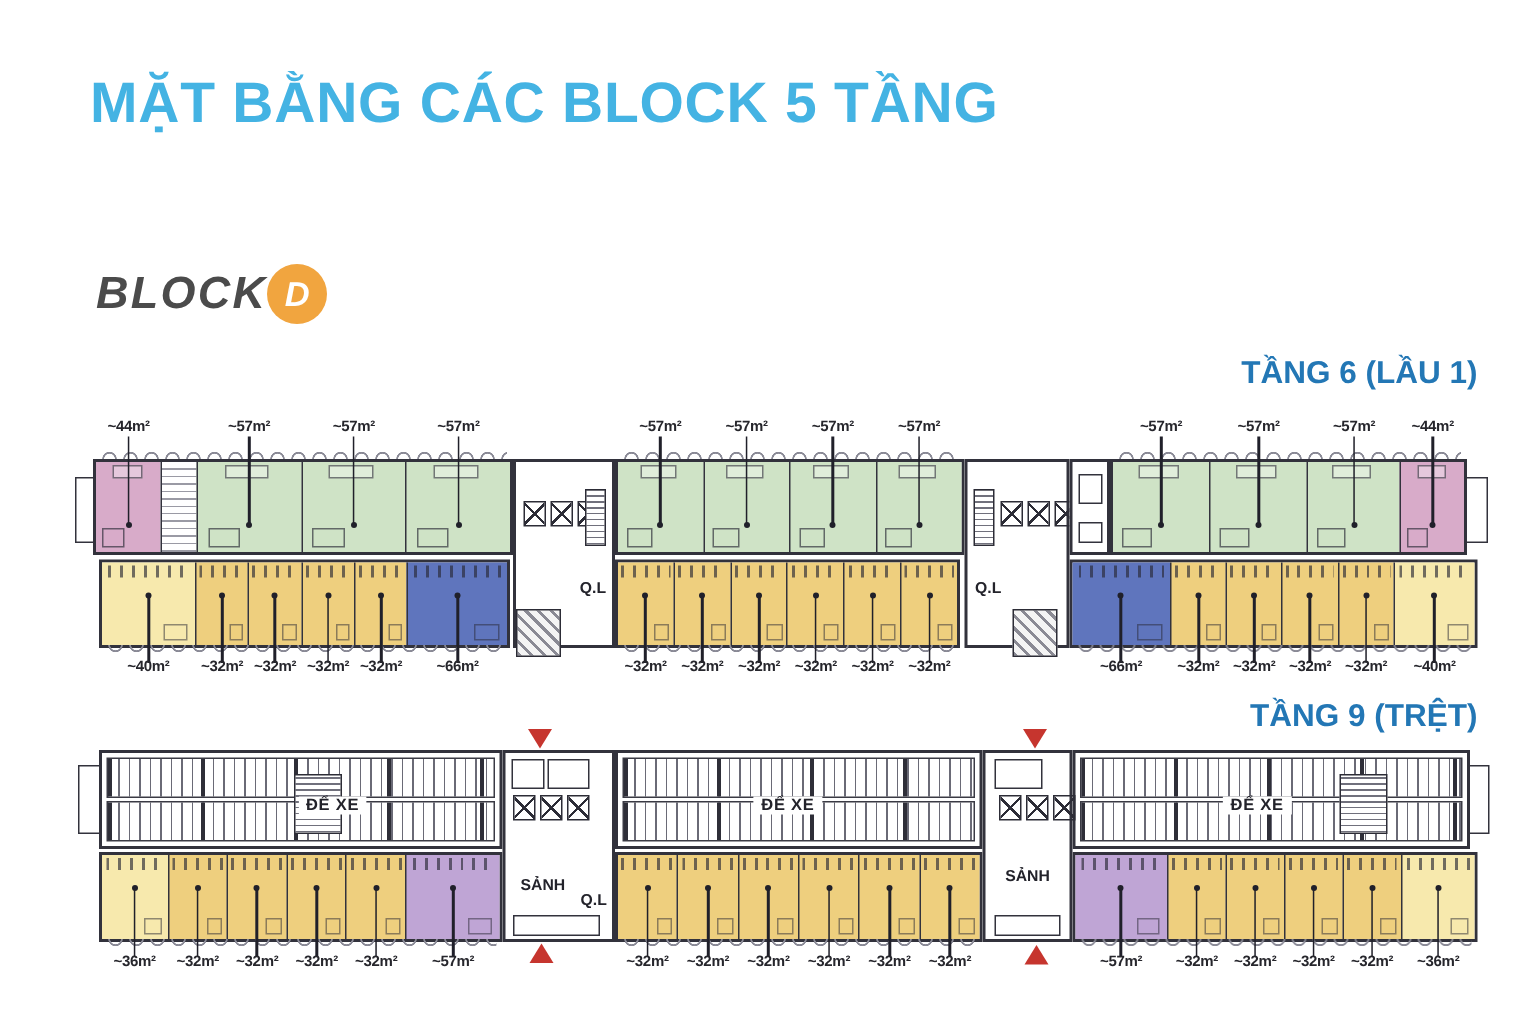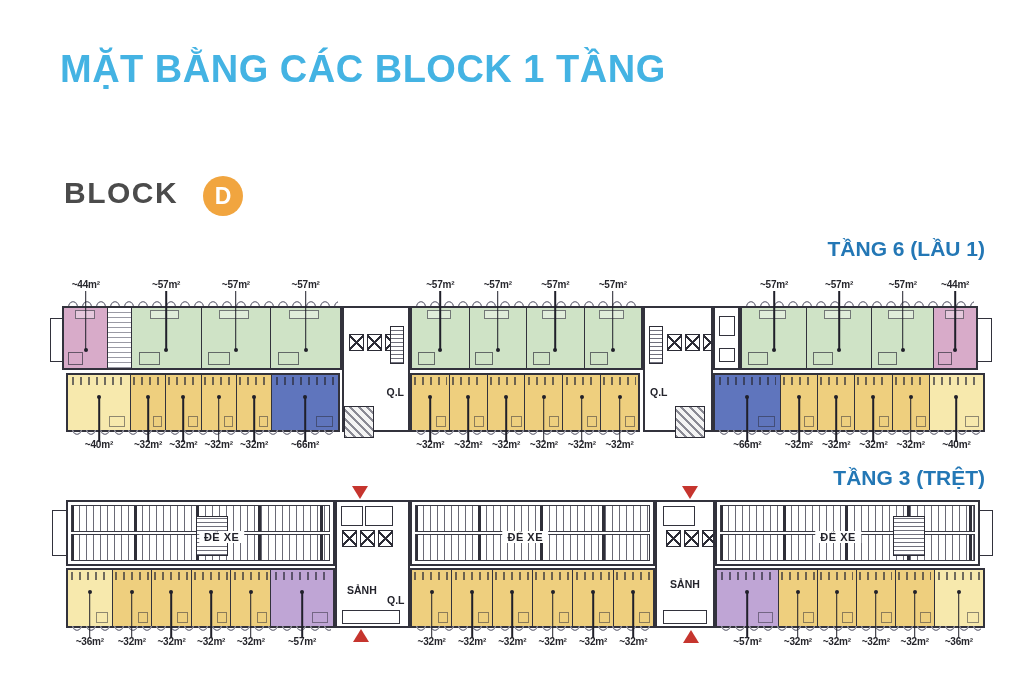--- a/index.html
+++ b/index.html
@@ -9,21 +9,21 @@
     --wall:#32323c;
     --red:#c6352e;
   }
   html,body{margin:0;padding:0;background:#fff;}
   #stage{
     position:relative;width:1024px;height:688px;background:#fff;overflow:hidden;
     font-family:"Liberation Sans", sans-serif;
   }
   .title{position:absolute;left:60px;top:48px;font-size:38px;font-weight:bold;
          color:var(--titleblue);letter-spacing:.5px;white-space:nowrap;}
-  .block-row{position:absolute;left:64px;top:176px;display:flex;align-items:flex-start;gap:25px;}
+  .block-row{position:absolute;left:64px;top:176px;display:flex;align-items:center;gap:0;font-style:italic;}
   .block-word{font-size:30px;font-weight:bold;color:#4b4b4b;letter-spacing:1.5px;}
   .block-badge{width:40px;height:40px;border-radius:50%;background:var(--orange);color:#fff;
                font-size:23px;font-weight:bold;display:flex;align-items:center;justify-content:center;}
   .floor-name{position:absolute;right:39px;font-size:21px;font-weight:bold;color:var(--fnblue);white-space:nowrap;}
   #fn2{top:237px;} #fn1{top:466px;}
 
   .wing{position:absolute;display:flex;border:2px solid var(--wall);background:#fff;
         box-sizing:border-box;z-index:1;}
   .u{position:relative;flex-basis:0;min-width:0;}
   .u + .u{border-left:1.5px solid var(--wall);}
@@ -74,27 +74,27 @@
     border-bottom:13px solid var(--red);}
   .cap{position:absolute;border:1.5px solid var(--wall);background:#fff;z-index:0;}
   .scallop{position:absolute;left:2px;right:2px;height:6px;z-index:0;
     background-image:radial-gradient(circle 5px at 7px 0, rgba(0,0,0,0) 3.4px, #8a8a96 3.7px, #8a8a96 4.6px, rgba(0,0,0,0) 5px);
     background-size:14px 6px;background-repeat:repeat-x;}
 </style>
 </head>
 <body>
 
 <div id="stage">
-  <div class="title">MẶT BẰNG CÁC BLOCK 1 TẦNG</div>
+  <div class="title">MẶT BẰNG CÁC BLOCK 5 TẦNG</div>
   <div class="block-row">
     <span class="block-word">BLOCK</span>
     <span class="block-badge">D</span>
   </div>
   <div class="floor-name" id="fn2">TẦNG 6 (LẦU 1)</div>
-  <div class="floor-name" id="fn1">TẦNG 3 (TRỆT)</div>
+  <div class="floor-name" id="fn1">TẦNG 9 (TRỆT)</div>
 <div class="cap" style="left: 50px; top: 318px; width: 14px; height: 42px;"></div>
     <div class="cap" style="left: 977px; top: 318px; width: 13px; height: 42px;"></div>
     <div class="wing" style="left: 62px; top: 306px; width: 280px; height: 64px;">
       <div class="u pos-top det" style="flex-grow: 43; flex-basis: 0px; background: rgb(216, 171, 201);">
         <div class="lead" style="left: 50%; top: -17px; height: 60px;"></div>
         <div class="dot" style="left: 50%; top: 40px;"></div>
         <div class="u-label" style="left: 50%; top: -29px;">~44m²</div>
       </div>
       <div class="u pos-top t-stair" style="flex-grow: 22; flex-basis: 0px;"></div>
       <div class="u pos-top det" style="flex-grow: 68; flex-basis: 0px; background: rgb(207, 227, 198);">

